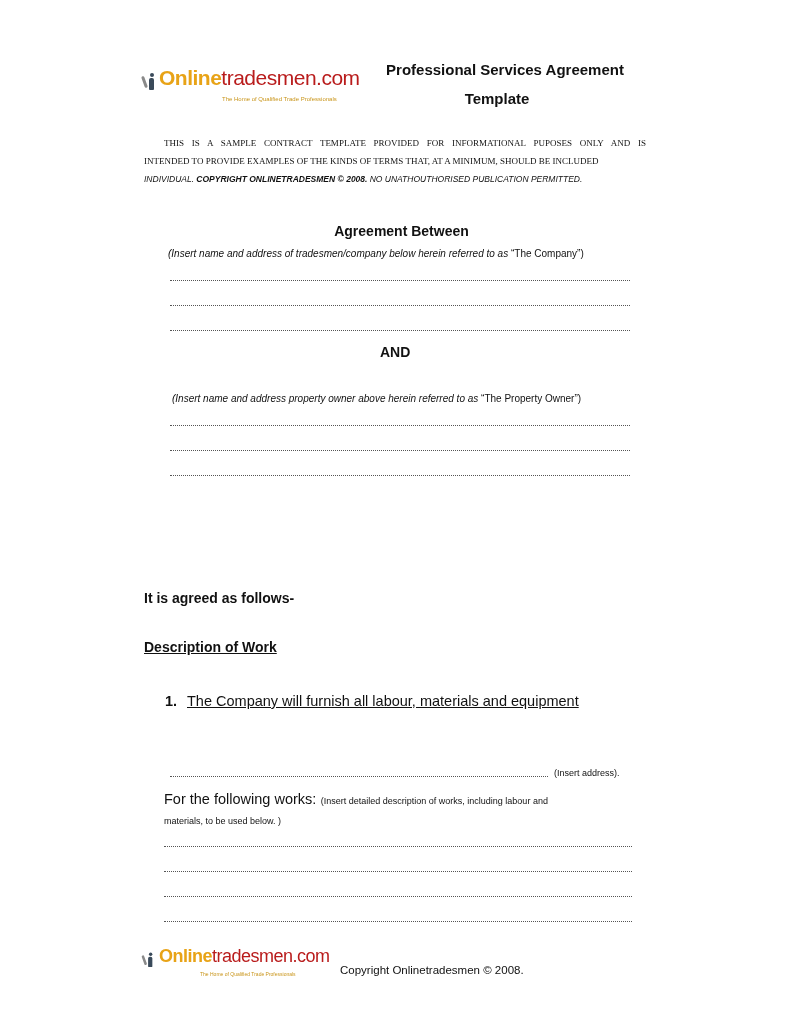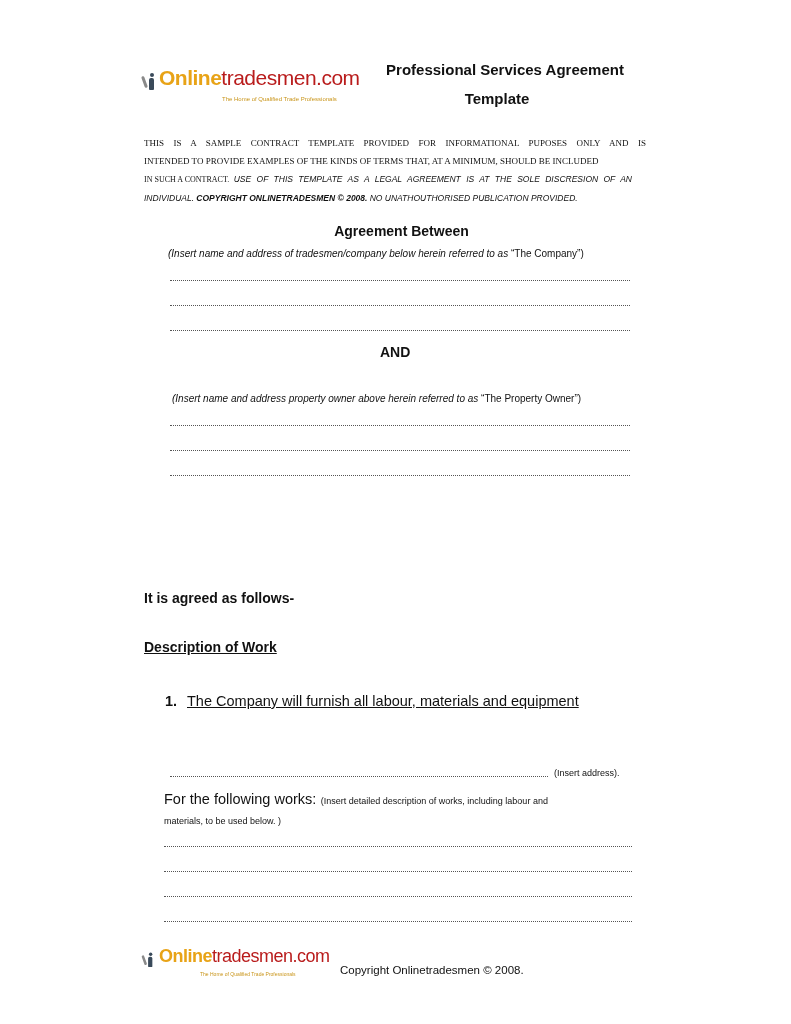--- a/index.html
+++ b/index.html
@@ -40,24 +40,23 @@
     </div>
   <span class="word online" style="font-size:21px;">Online</span>
     <span class="word trades" style="font-size:21px;">tradesmen.com</span>
 </div>
 <div class="abs logo-tag" style="left:222px; top:96px;">The Home of Qualified Trade Professionals</div>
 
 <div class="abs title" style="left:355px; top:61px;">Professional Services Agreement</div>
 <div class="abs title" style="left:347px; top:90px;">Template</div>
 
 <div class="abs disclaimer" style="left:144px; top:134px;">
-  <div style="text-align:justify; text-align-last:justify;">THIS IS A SAMPLE CONTRACT TEMPLATE PROVIDED FOR INFORMATIONAL PUPOSES ONLY AND IS</div>
+  <div style="text-align:justify; text-align-last:justify;margin-left:20px;">THIS IS A SAMPLE CONTRACT TEMPLATE PROVIDED FOR INFORMATIONAL PUPOSES ONLY AND IS</div>
   <div>INTENDED TO PROVIDE EXAMPLES OF THE KINDS OF TERMS THAT, AT A MINIMUM, SHOULD BE INCLUDED</div>
-  <div><span class="sm">IN SUCH A CONTRACT.</span>&nbsp; <span class="ital" style="word-spacing:3px;">USE OF THIS TEMPLATE AS A LEGAL AGREEMENT IS AT THE SOLE DISCRESION OF AN</span></div>
-  <div><span class="ital">INDIVIDUAL.</span> <span class="bi">COPYRIGHT ONLINETRADESMEN © 2008.</span> <span class="ital">NO UNATHOUTHORISED PUBLICATION PROVIDED.</span></div>
+  <div><span class="ital">INDIVIDUAL.</span> <span class="bi">COPYRIGHT ONLINETRADESMEN © 2008.</span> <span class="ital">NO UNATHOUTHORISED PUBLICATION PERMITTED.</span></div>
 </div>
 
 <div class="abs h2" style="left:0; width:791px; text-align:center; top:223px; padding-left:12px; box-sizing:border-box;">Agreement Between</div>
 <div class="abs instr" style="left:168px; top:248px;"><i>(Insert name and address of tradesmen/company below herein referred to as</i> <span>“The Company”)</span></div>
 <div class="abs dots" style="left:170px; width:460px; top:280px;"></div>
 <div class="abs dots" style="left:170px; width:460px; top:305px;"></div>
 <div class="abs dots" style="left:170px; width:460px; top:330px;"></div>
 
 <div class="abs h2" style="left:380px; top:344px;">AND</div>
 

